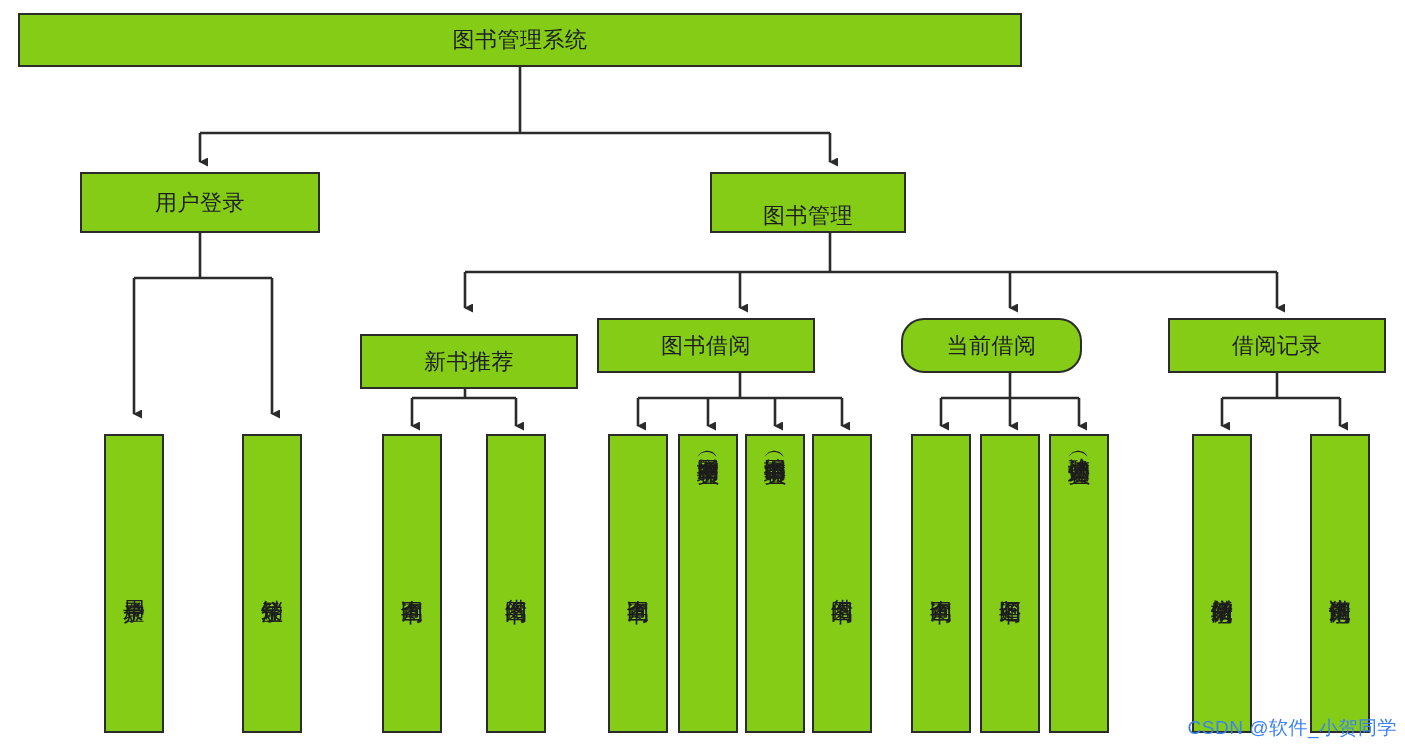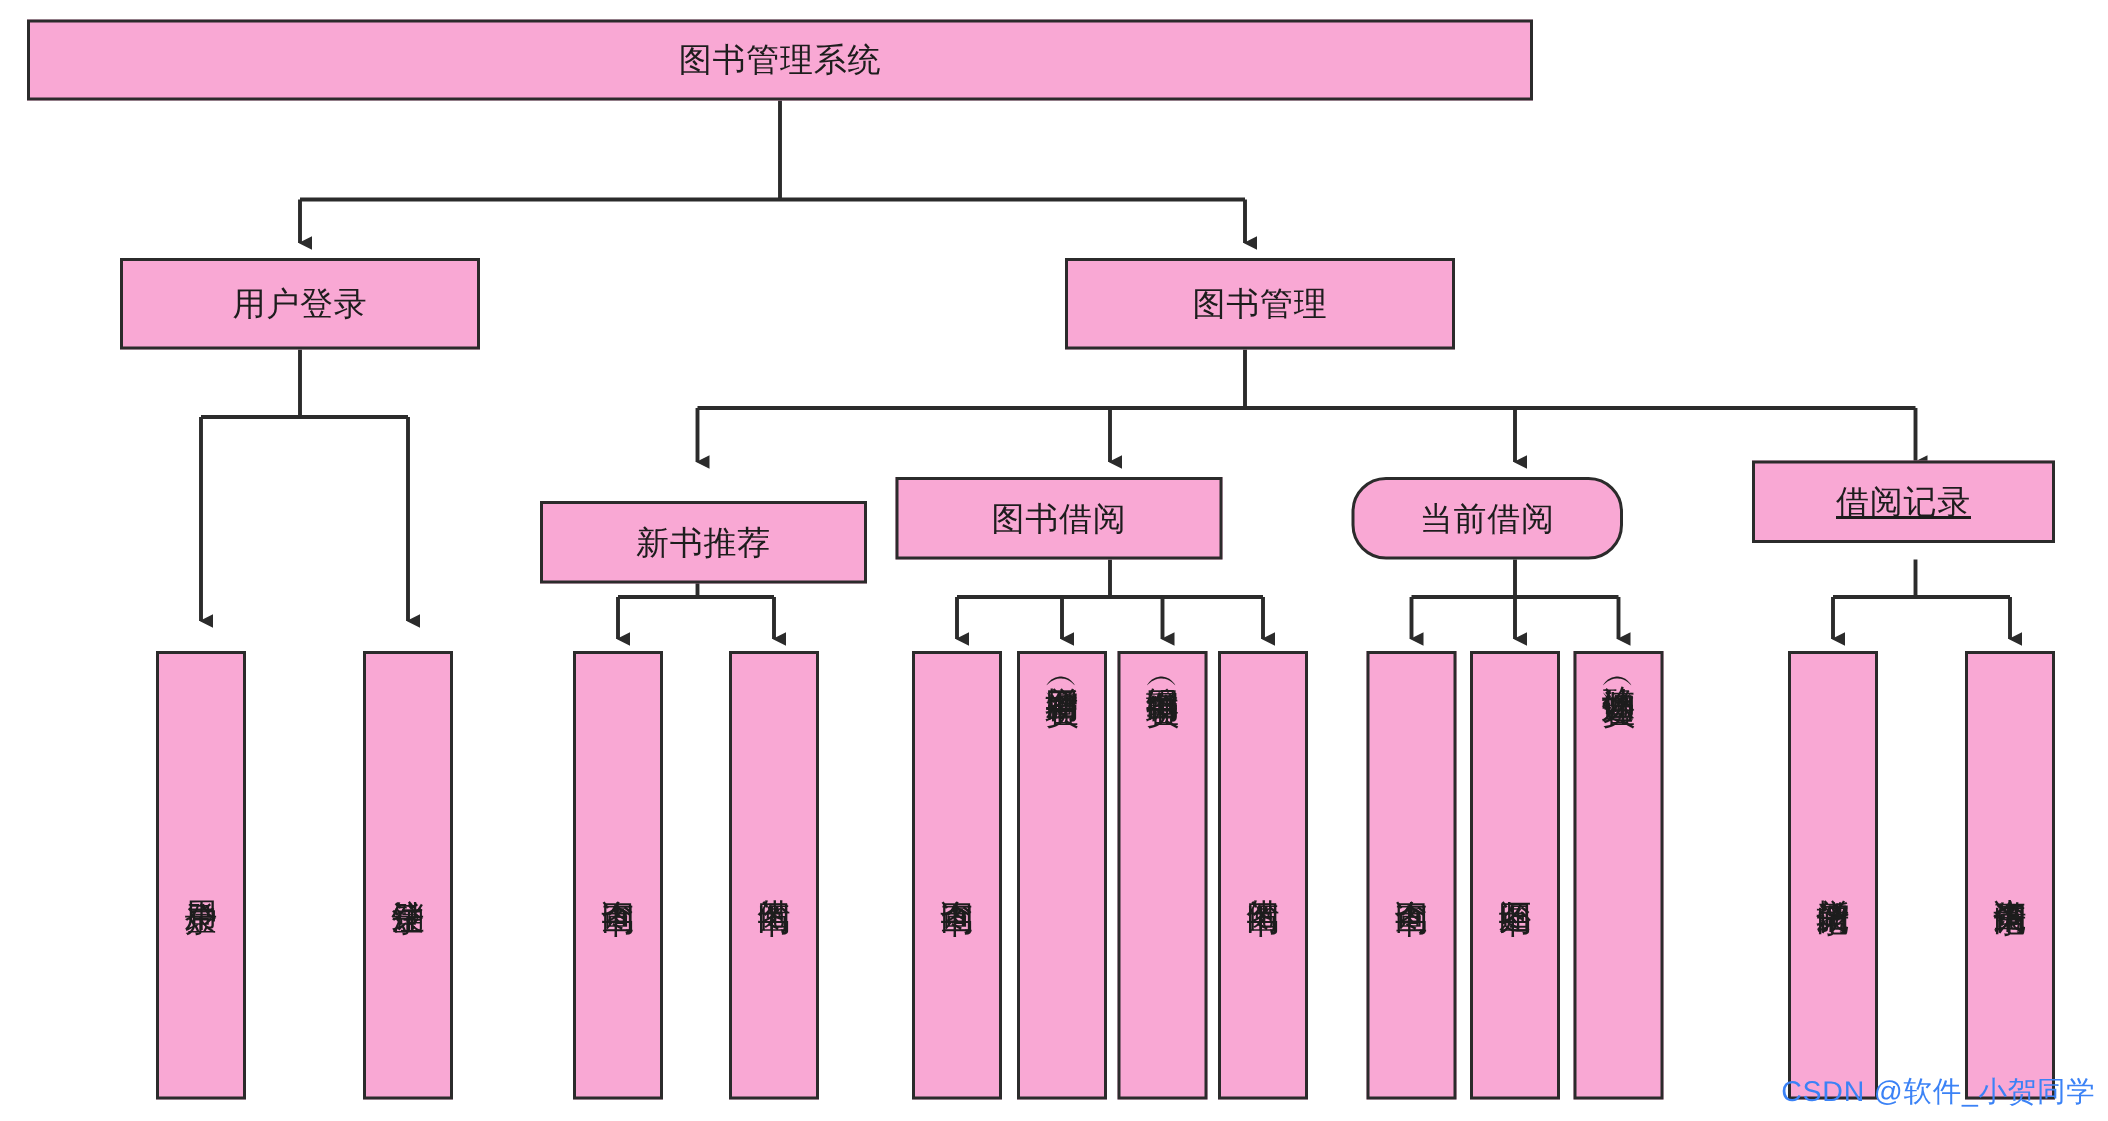--- a/index.html
+++ b/index.html
@@ -22,21 +22,21 @@
     position: absolute;
     left: 0;
     top: 0;
     width: 1405px;
     height: 747px;
     pointer-events: none;
   }
   .node {
     position: absolute;
     box-sizing: border-box;
-    background: #f9a8d4;
+    background: #84cc16;
     border: 2px solid #2b2b2b;
     display: flex;
     align-items: center;
     justify-content: center;
     color: #1d1d1d;
   }
   .node.h-node {
     font-size: 22px;
     letter-spacing: 0.5px;
   }
@@ -125,34 +125,34 @@
     </g>
   </svg>
 
   <div class="node h-node" style="left:18px; top:13px; width:1004px; height:54px;">
     <span>图书管理系统</span>
   </div>
 
   <div class="node h-node" style="left:80px; top:172px; width:240px; height:61px;">
     <span>用户登录</span>
   </div>
-  <div class="node h-node" style="left:710px; top:172px; width:260px; height:61px;">
+  <div class="node h-node" style="left:710px; top:172px; width:196px; height:61px;align-items:flex-end;">
     <span>图书管理</span>
   </div>
 
   <div class="node h-node" style="left:360px; top:334px; width:218px; height:55px;">
     <span>新书推荐</span>
   </div>
   <div class="node h-node" style="left:597px; top:318px; width:218px; height:55px;">
     <span>图书借阅</span>
   </div>
   <div class="node h-node" style="left:901px; top:318px; width:181px; height:55px;border-radius:23px;">
     <span>当前借阅</span>
   </div>
-  <div class="node h-node" style="left:1168px; top:307px; width:202px; height:55px;text-decoration:underline;">
+  <div class="node h-node" style="left:1168px; top:318px; width:218px; height:55px;">
     <span>借阅记录</span>
   </div>
 
   <div class="node v-node align-mid" style="left:104px; top:434px; width:60px; height:299px;">
     <span class="vtext">用户登录</span>
   </div>
   <div class="node v-node align-mid" style="left:242px; top:434px; width:60px; height:299px;">
     <span class="vtext">注销登录</span>
   </div>
 

